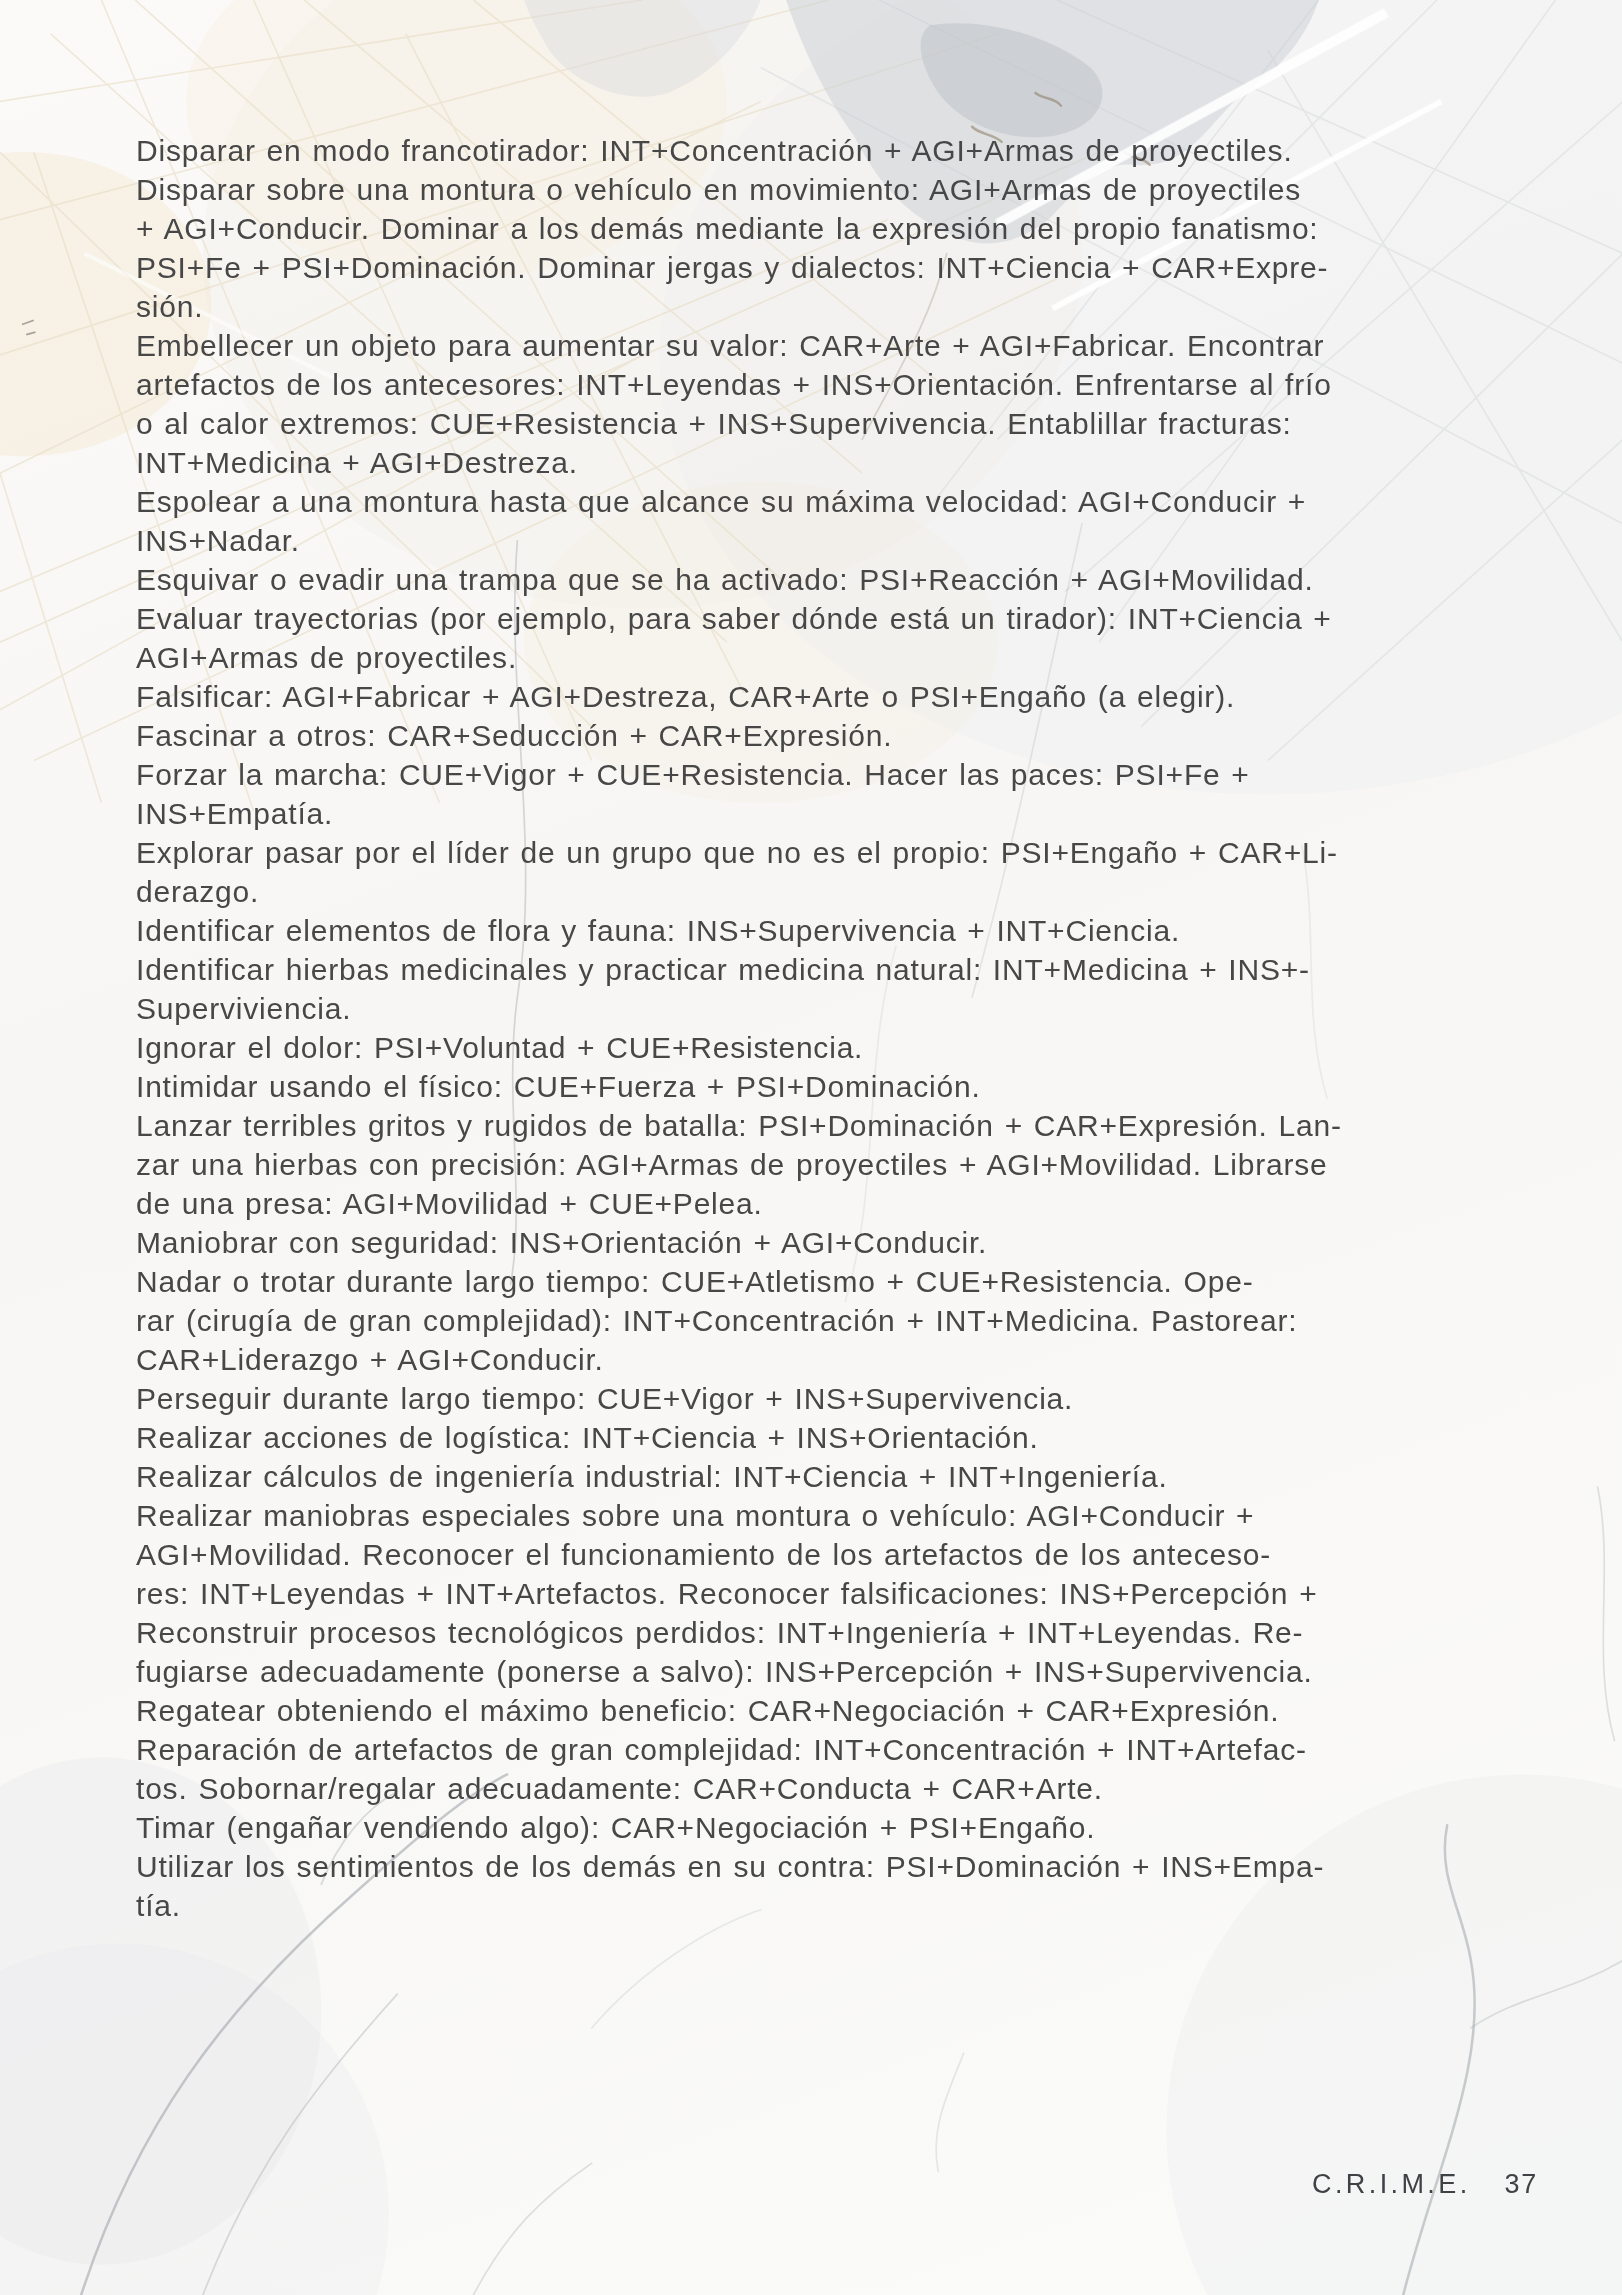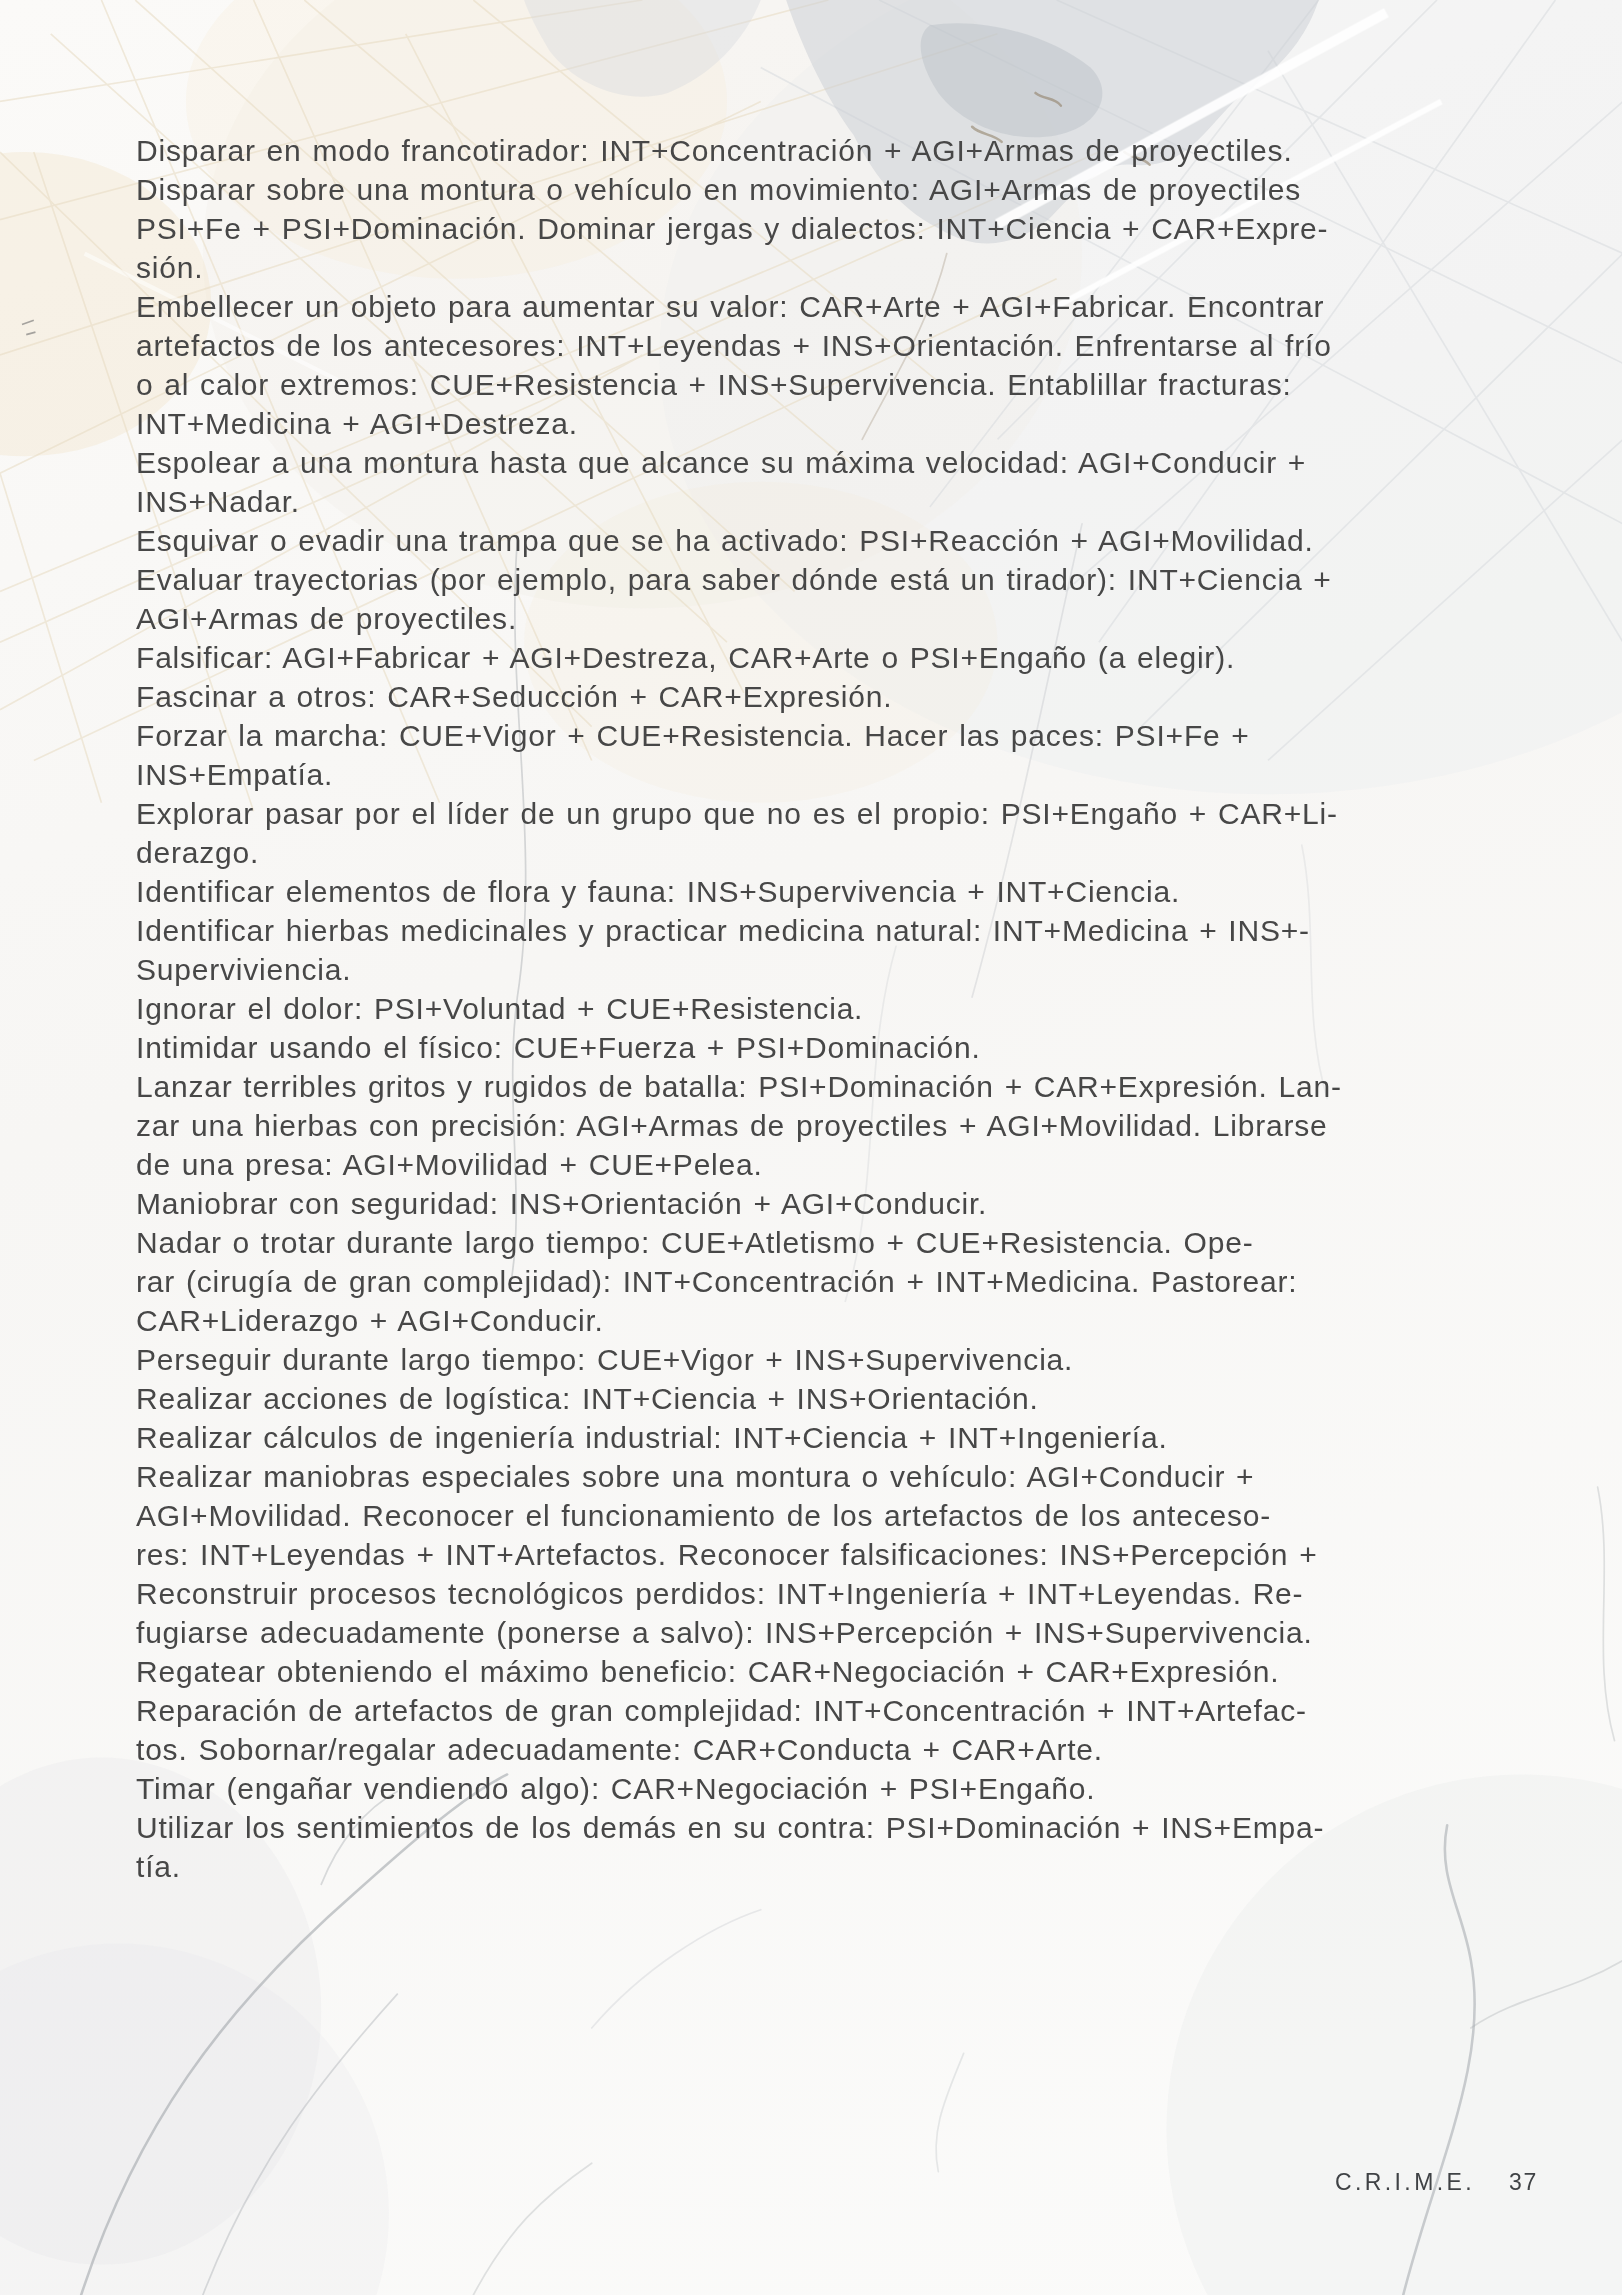--- a/index.html
+++ b/index.html
@@ -38,21 +38,21 @@
     white-space: nowrap;
   }
   .footer {
     position: absolute;
     top: 2169px;
     right: 85px;
     display: flex;
     align-items: baseline;
     gap: 34px;
     color: #3f4245;
-    font-size: 23px;
+    font-size: 27px;
     font-weight: 300;
   }
   .footer .book-title { letter-spacing: 3.4px; }
   .footer .page-number { letter-spacing: 1.7px; }
 </style>
 </head>
 <body>
 
 <div class="page">
 
@@ -139,20 +139,21 @@
 
     <g stroke="#6f6f6f" stroke-width="2" opacity="0.6" fill="none">
       <path d="M26,384 L40,379"></path>
       <path d="M31,396 L42,393"></path>
     </g>
   </svg>
 
   <div class="text-block">
       <div class="line">Disparar en modo francotirador: INT+Concentración + AGI+Armas de proyectiles.</div>
       <div class="line">Disparar sobre una montura o vehículo en movimiento: AGI+Armas de proyectiles</div>
+      <div class="line">+ AGI+Conducir. Dominar a los demás mediante la expresión del propio fanatismo:</div>
       <div class="line">PSI+Fe + PSI+Dominación. Dominar jergas y dialectos: INT+Ciencia + CAR+Expre-</div>
       <div class="line">sión.</div>
       <div class="line">Embellecer un objeto para aumentar su valor: CAR+Arte + AGI+Fabricar. Encontrar</div>
       <div class="line">artefactos de los antecesores: INT+Leyendas + INS+Orientación. Enfrentarse al frío</div>
       <div class="line">o al calor extremos: CUE+Resistencia + INS+Supervivencia. Entablillar fracturas:</div>
       <div class="line">INT+Medicina + AGI+Destreza.</div>
       <div class="line">Espolear a una montura hasta que alcance su máxima velocidad: AGI+Conducir +</div>
       <div class="line">INS+Nadar.</div>
       <div class="line">Esquivar o evadir una trampa que se ha activado: PSI+Reacción + AGI+Movilidad.</div>
       <div class="line">Evaluar trayectorias (por ejemplo, para saber dónde está un tirador): INT+Ciencia +</div>

